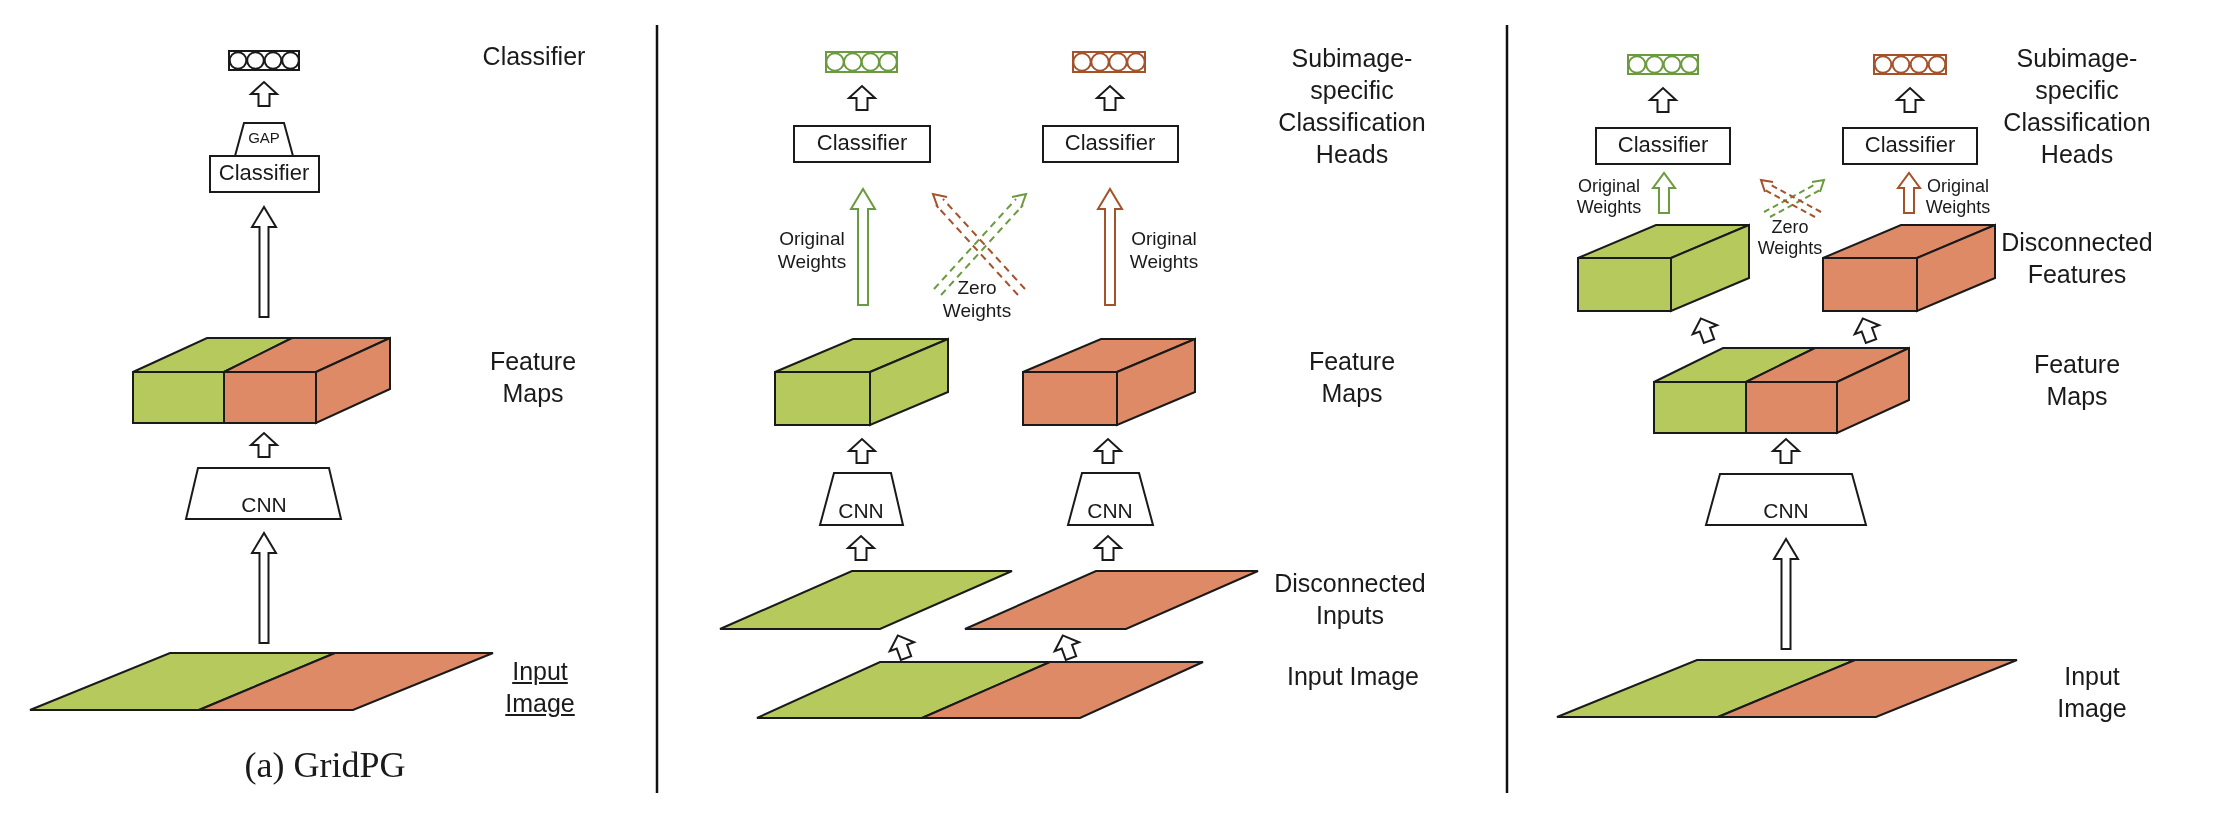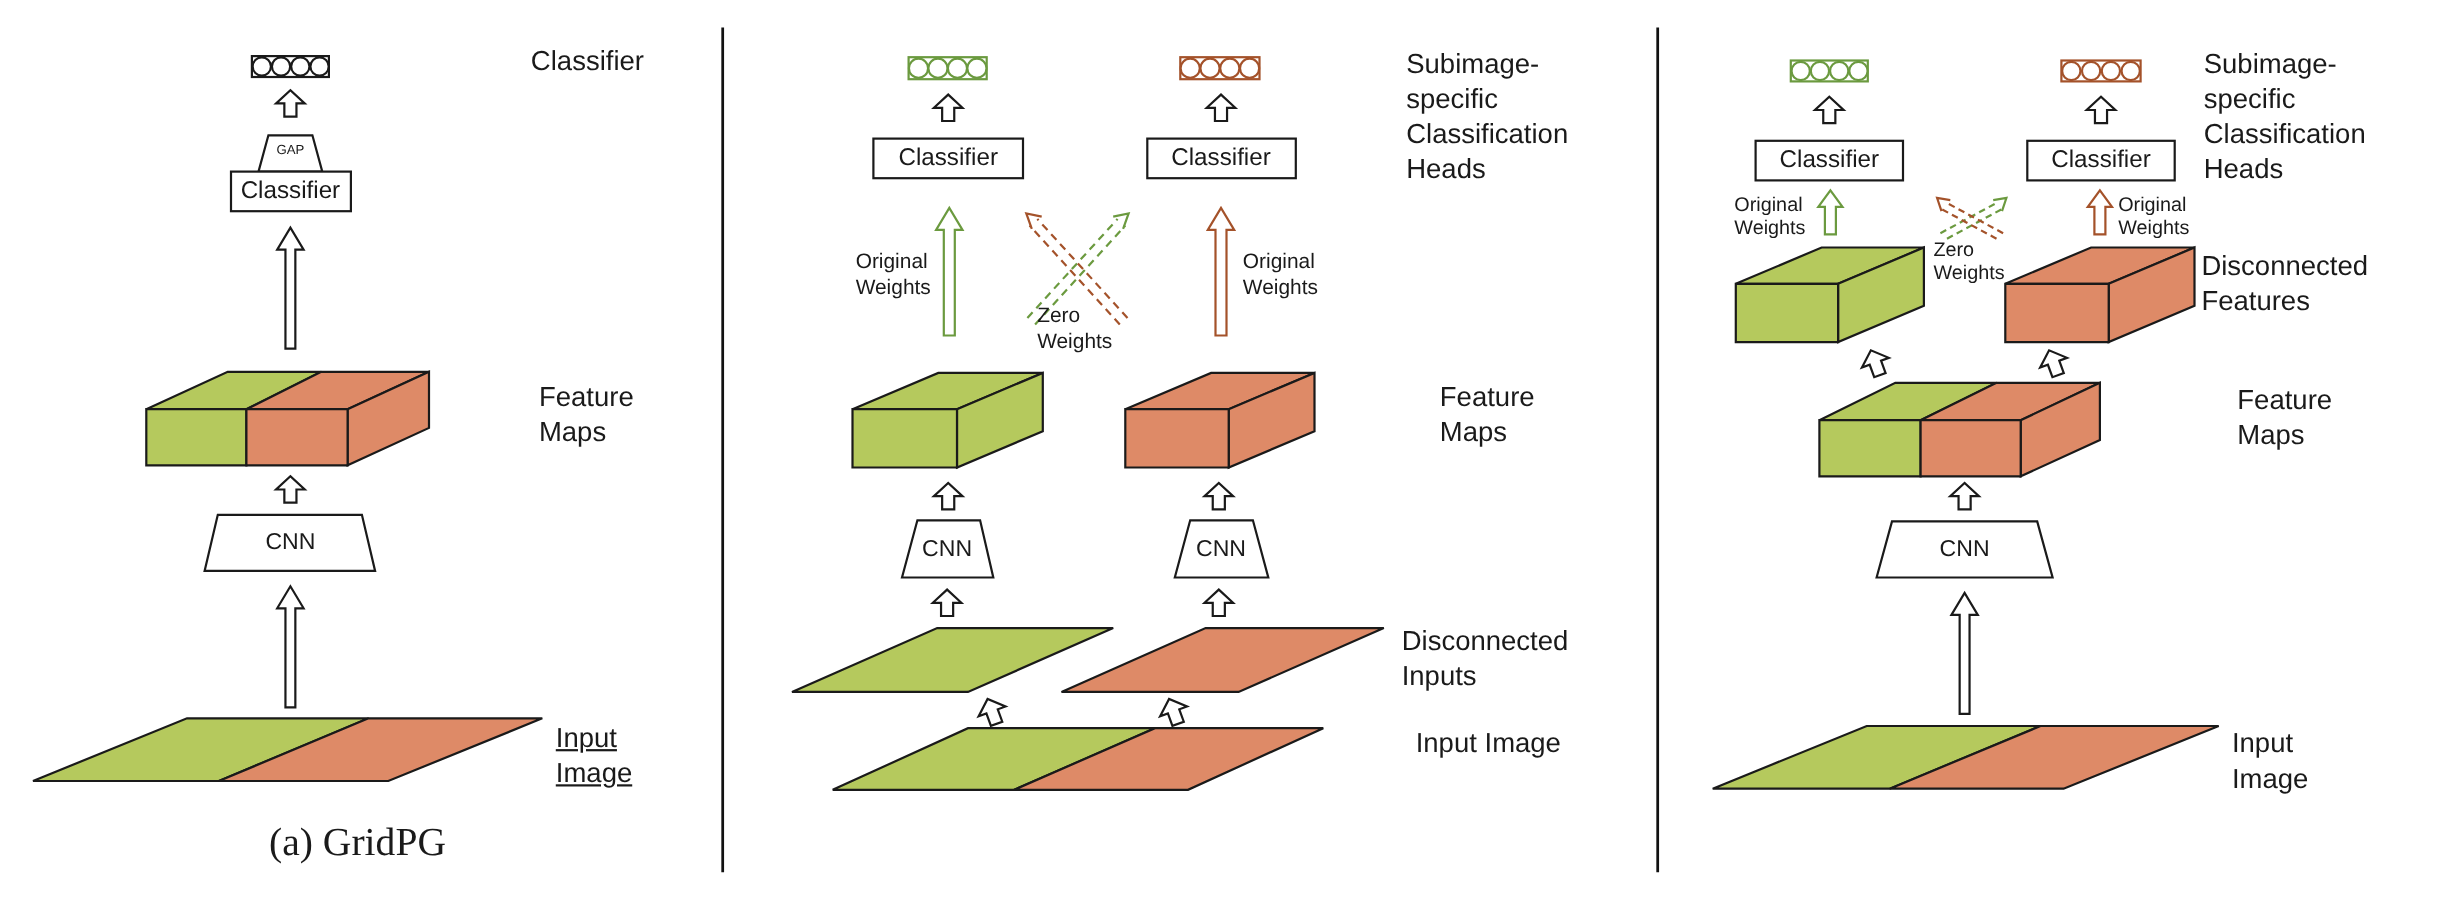--- a/index.html
+++ b/index.html
@@ -1,26 +1,26 @@
 <!DOCTYPE html>
 <html><head>
 <meta charset="utf-8">
 <style>
   html,body{margin:0;padding:0;background:#ffffff;}
   .canvas{position:relative;width:2218px;height:818px;background:#ffffff;overflow:hidden;
           font-family:"Liberation Sans",sans-serif;color:#1a1a1a;}
   .canvas svg{position:absolute;left:0;top:0;}
-  .lbl{position:absolute;white-space:pre-line;transform:translateX(-50%);
+  .lbl{position:absolute;text-align:center;white-space:pre-line;transform:translateX(-50%);
        line-height:1.28;color:#1a1a1a;}
   .side{font-size:25px;}
   .small{font-size:19px;line-height:1.22;}
   .smaller{font-size:18px;line-height:1.18;}
   .boxtxt{font-size:22px;line-height:1.1;white-space:nowrap;}
-  .cnntxt{font-size:21px;line-height:1.1;white-space:nowrap;}
-  .gaptxt{font-size:12px;line-height:1.1;white-space:nowrap;}
+  .cnntxt{font-size:21px;line-height:1.1;white-space:nowrap;margin-top:12px;}
+  .gaptxt{font-size:15px;line-height:1.1;white-space:nowrap;}
   .caption{font-family:"Liberation Serif",serif;font-size:36px;white-space:nowrap;}
 </style>
 </head>
 <body>
 
 <div class="canvas">
 
 <svg width="2218" height="818" viewBox="0 0 2218 818">
   <defs>
     <path id="ar24" d="M -5.5 0 L -5.5 -12 L -13 -12 L 0 -24 L 13 -12 L 5.5 -12 L 5.5 0 Z"></path>

